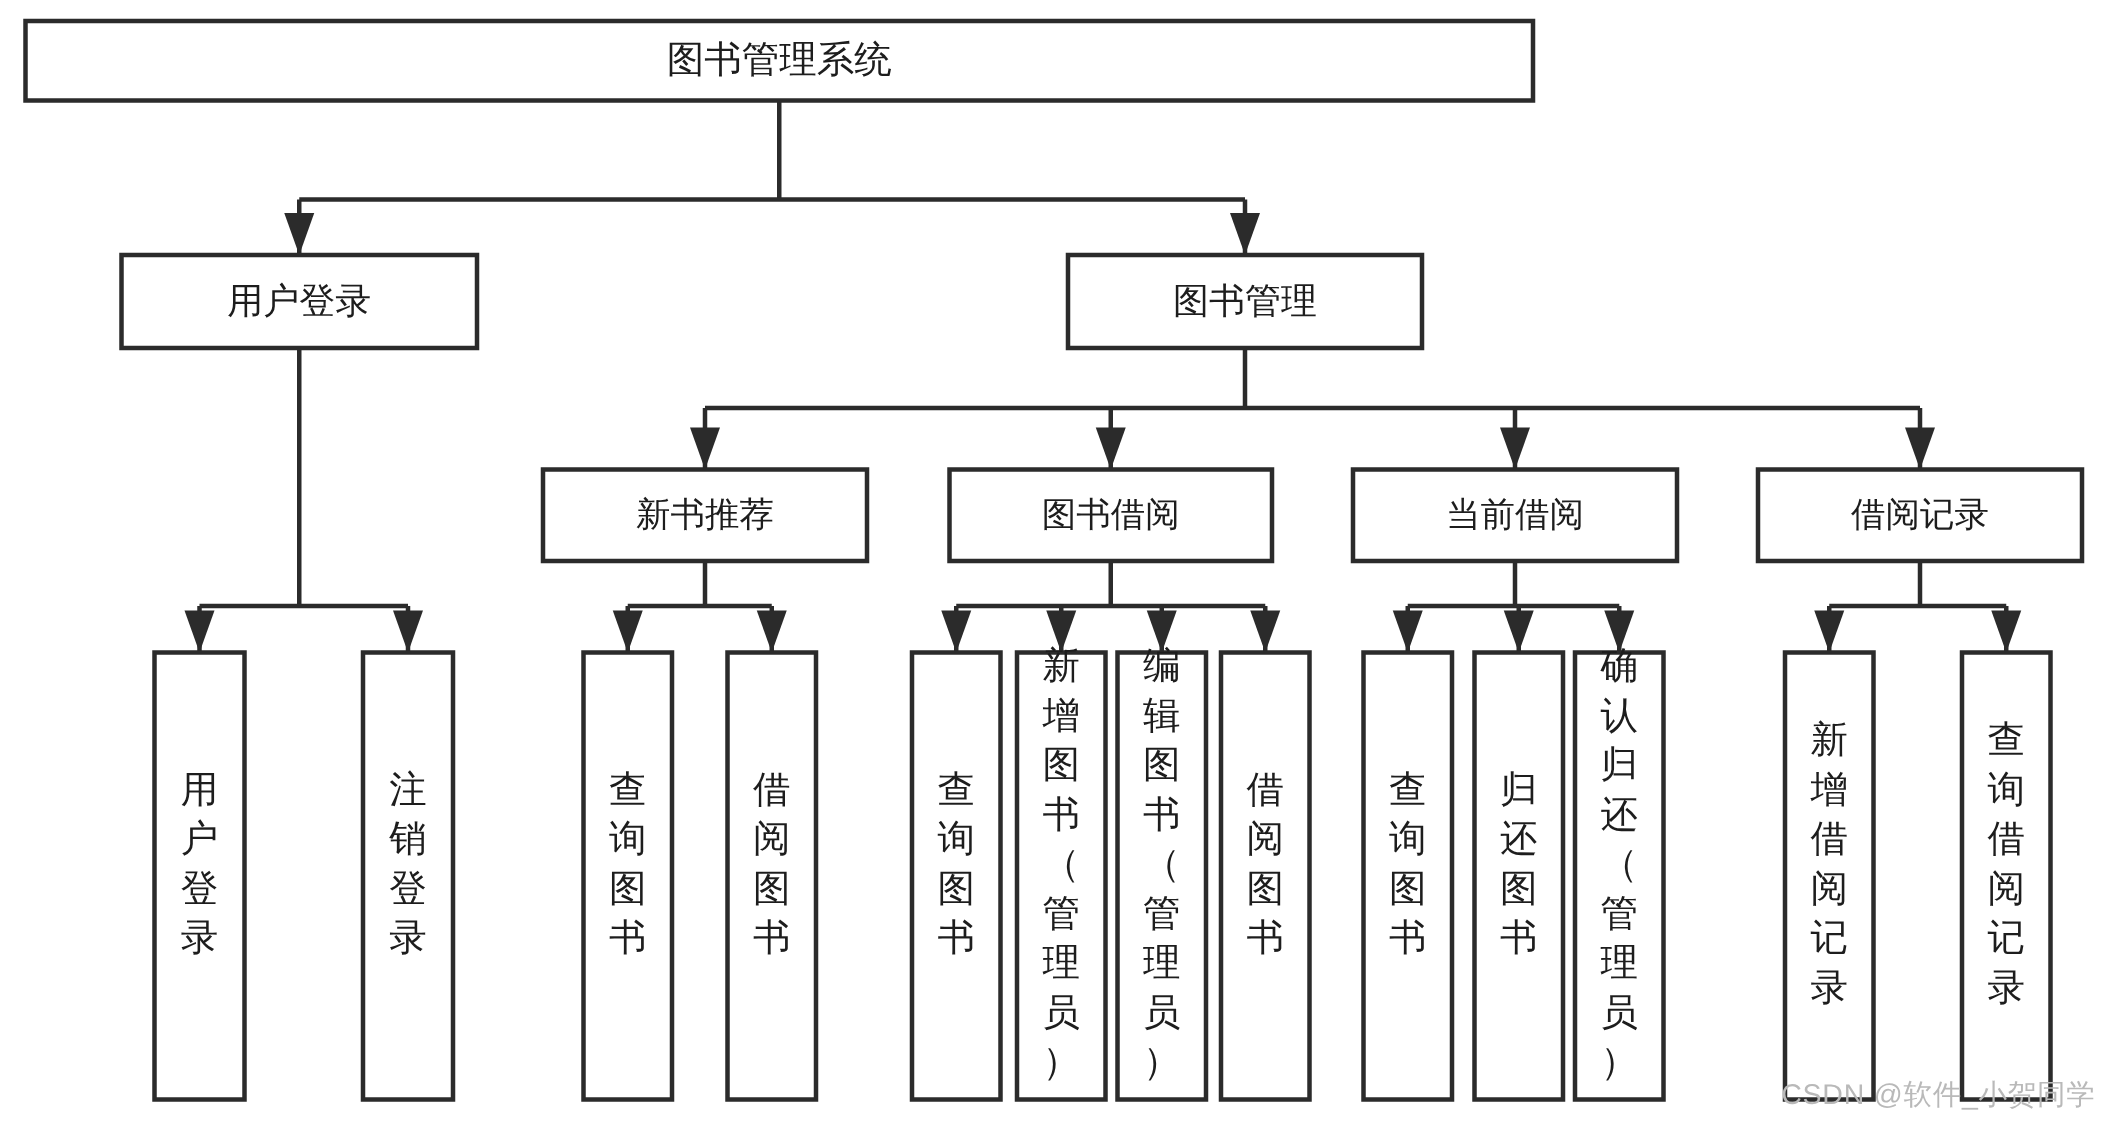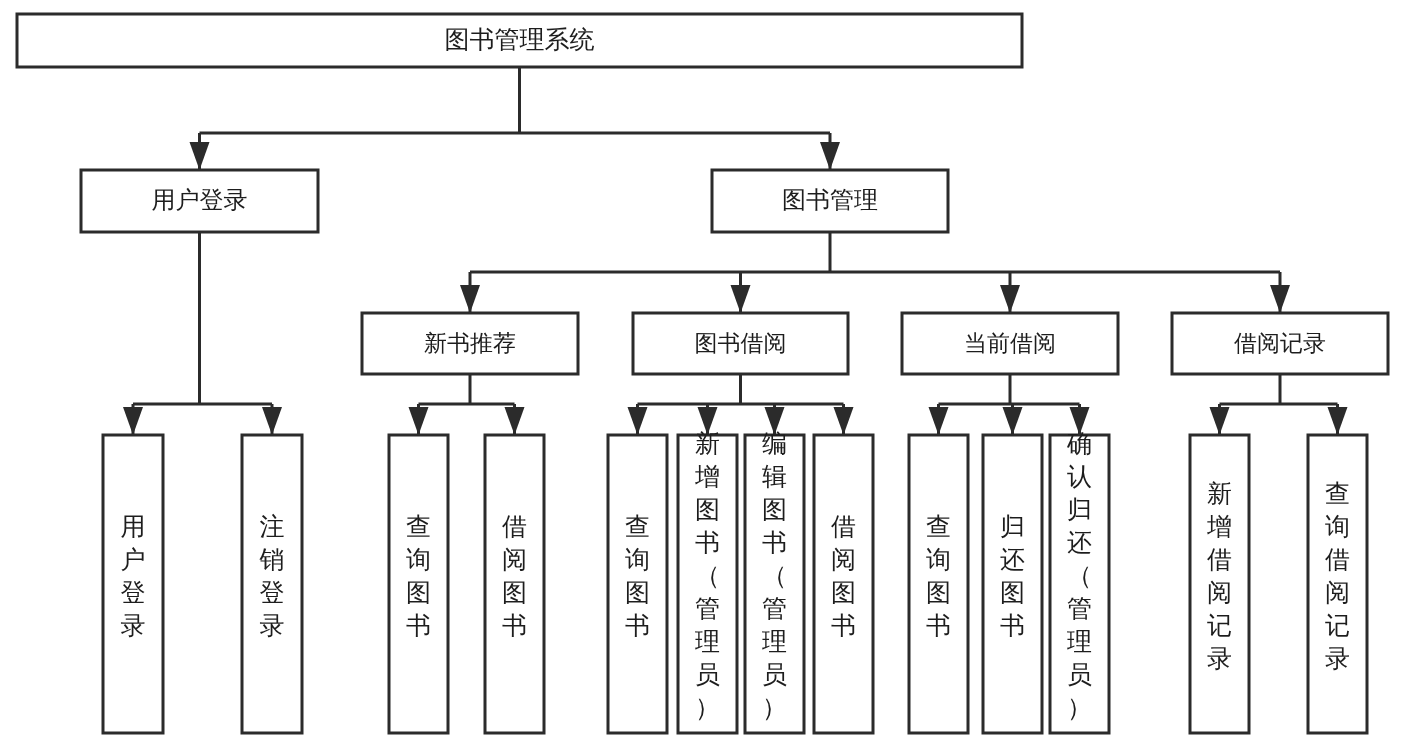--- a/index.html
+++ b/index.html
@@ -212,13 +212,14 @@
         <g>
           <rect x="1190" y="435" width="59" height="298" class="node-rect"></rect>
           <text x="1219.5" y="501.5" class="vlabel"><tspan x="1219.5" dy="0">新</tspan><tspan x="1219.5" dy="33">增</tspan><tspan x="1219.5" dy="33">借</tspan><tspan x="1219.5" dy="33">阅</tspan><tspan x="1219.5" dy="33">记</tspan><tspan x="1219.5" dy="33">录</tspan></text>
         </g>
         <g>
           <rect x="1308" y="435" width="59" height="298" class="node-rect"></rect>
           <text x="1337.5" y="501.5" class="vlabel"><tspan x="1337.5" dy="0">查</tspan><tspan x="1337.5" dy="33">询</tspan><tspan x="1337.5" dy="33">借</tspan><tspan x="1337.5" dy="33">阅</tspan><tspan x="1337.5" dy="33">记</tspan><tspan x="1337.5" dy="33">录</tspan></text>
         </g>
       </g>
   </svg>
+  <div class="watermark">CSDN @软件_小贺同学</div>
 </div>
 
 </body></html>

